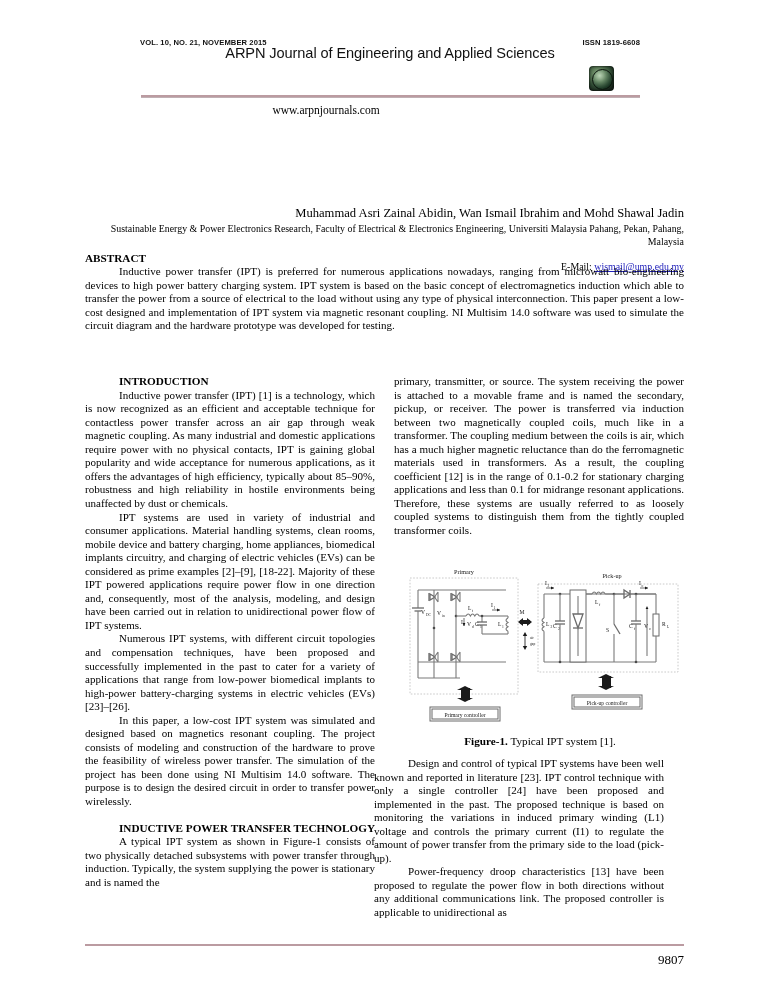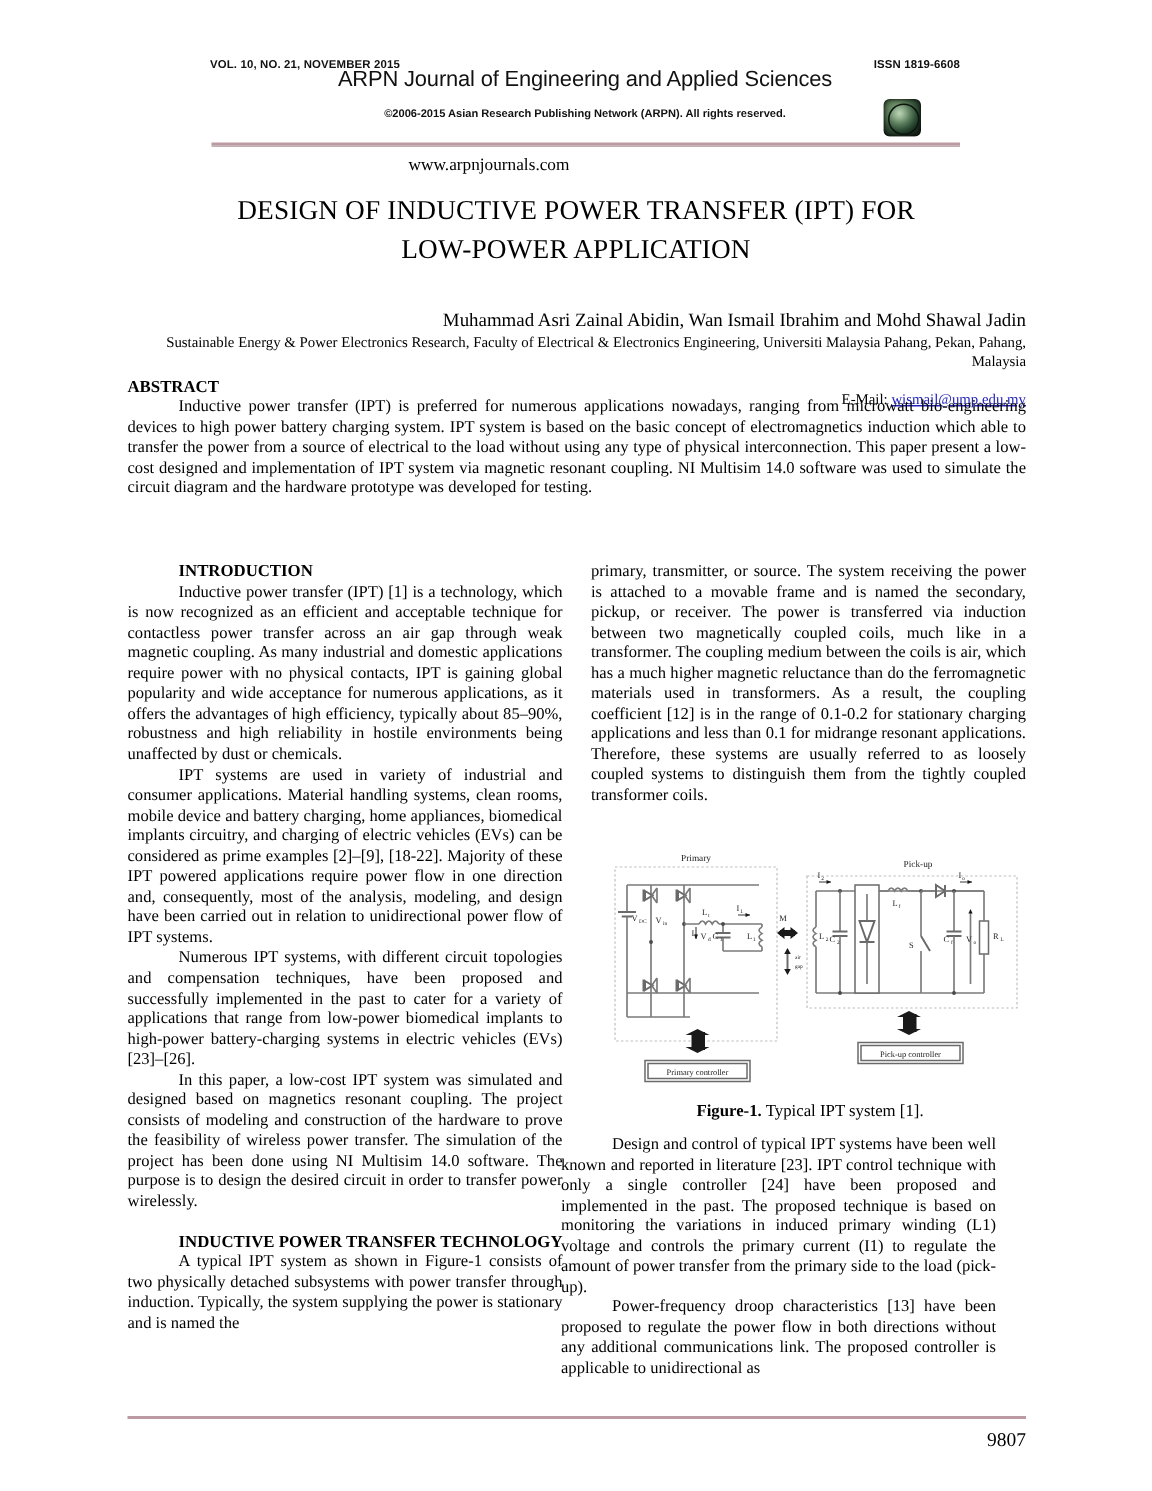--- a/index.html
+++ b/index.html
@@ -223,28 +223,26 @@
 <body>
 
 <div class="page">
 
   <div class="masthead">
     <div class="mast-row1">
       <span>VOL. 10, NO. 21, NOVEMBER 2015</span>
       <span>ISSN 1819-6608</span>
     </div>
     <div class="mast-journal">ARPN Journal of Engineering and Applied Sciences</div>
-    <div class="mast-copy">©2006-2015 Asian Research Publishing Network (ARPN). All rights reserved.</div>
   </div>
 
   <div class="logo-globe"></div>
   <div class="rule-top"></div>
   <div class="www">www.arpnjournals.com</div>
 
-  <div class="title">DESIGN OF INDUCTIVE POWER TRANSFER (IPT) FOR LOW-POWER APPLICATION</div>
 
   <div class="authors">
     <div class="author-names">Muhammad Asri Zainal Abidin, Wan Ismail Ibrahim and Mohd Shawal Jadin</div>
     <div class="affiliation">Sustainable Energy &amp; Power Electronics Research, Faculty of Electrical &amp; Electronics Engineering, Universiti Malaysia Pahang, Pekan, Pahang, Malaysia</div>
     <div class="email"><span>E-Mail: </span><a href="#">wismail@ump.edu.my</a></div>
   </div>
 
   <div class="abstract-head">ABSTRACT</div>
   <div class="abstract-body">Inductive power transfer (IPT) is preferred for numerous applications nowadays, ranging from microwatt bio-engineering devices to high power battery charging system. IPT system is based on the basic concept of electromagnetics induction which able to transfer the power from a source of electrical to the load without using any type of physical interconnection. This paper present a low-cost designed and implementation of IPT system via magnetic resonant coupling. NI Multisim 14.0 software was used to simulate the circuit diagram and the hardware prototype was developed for testing.</div>
 

